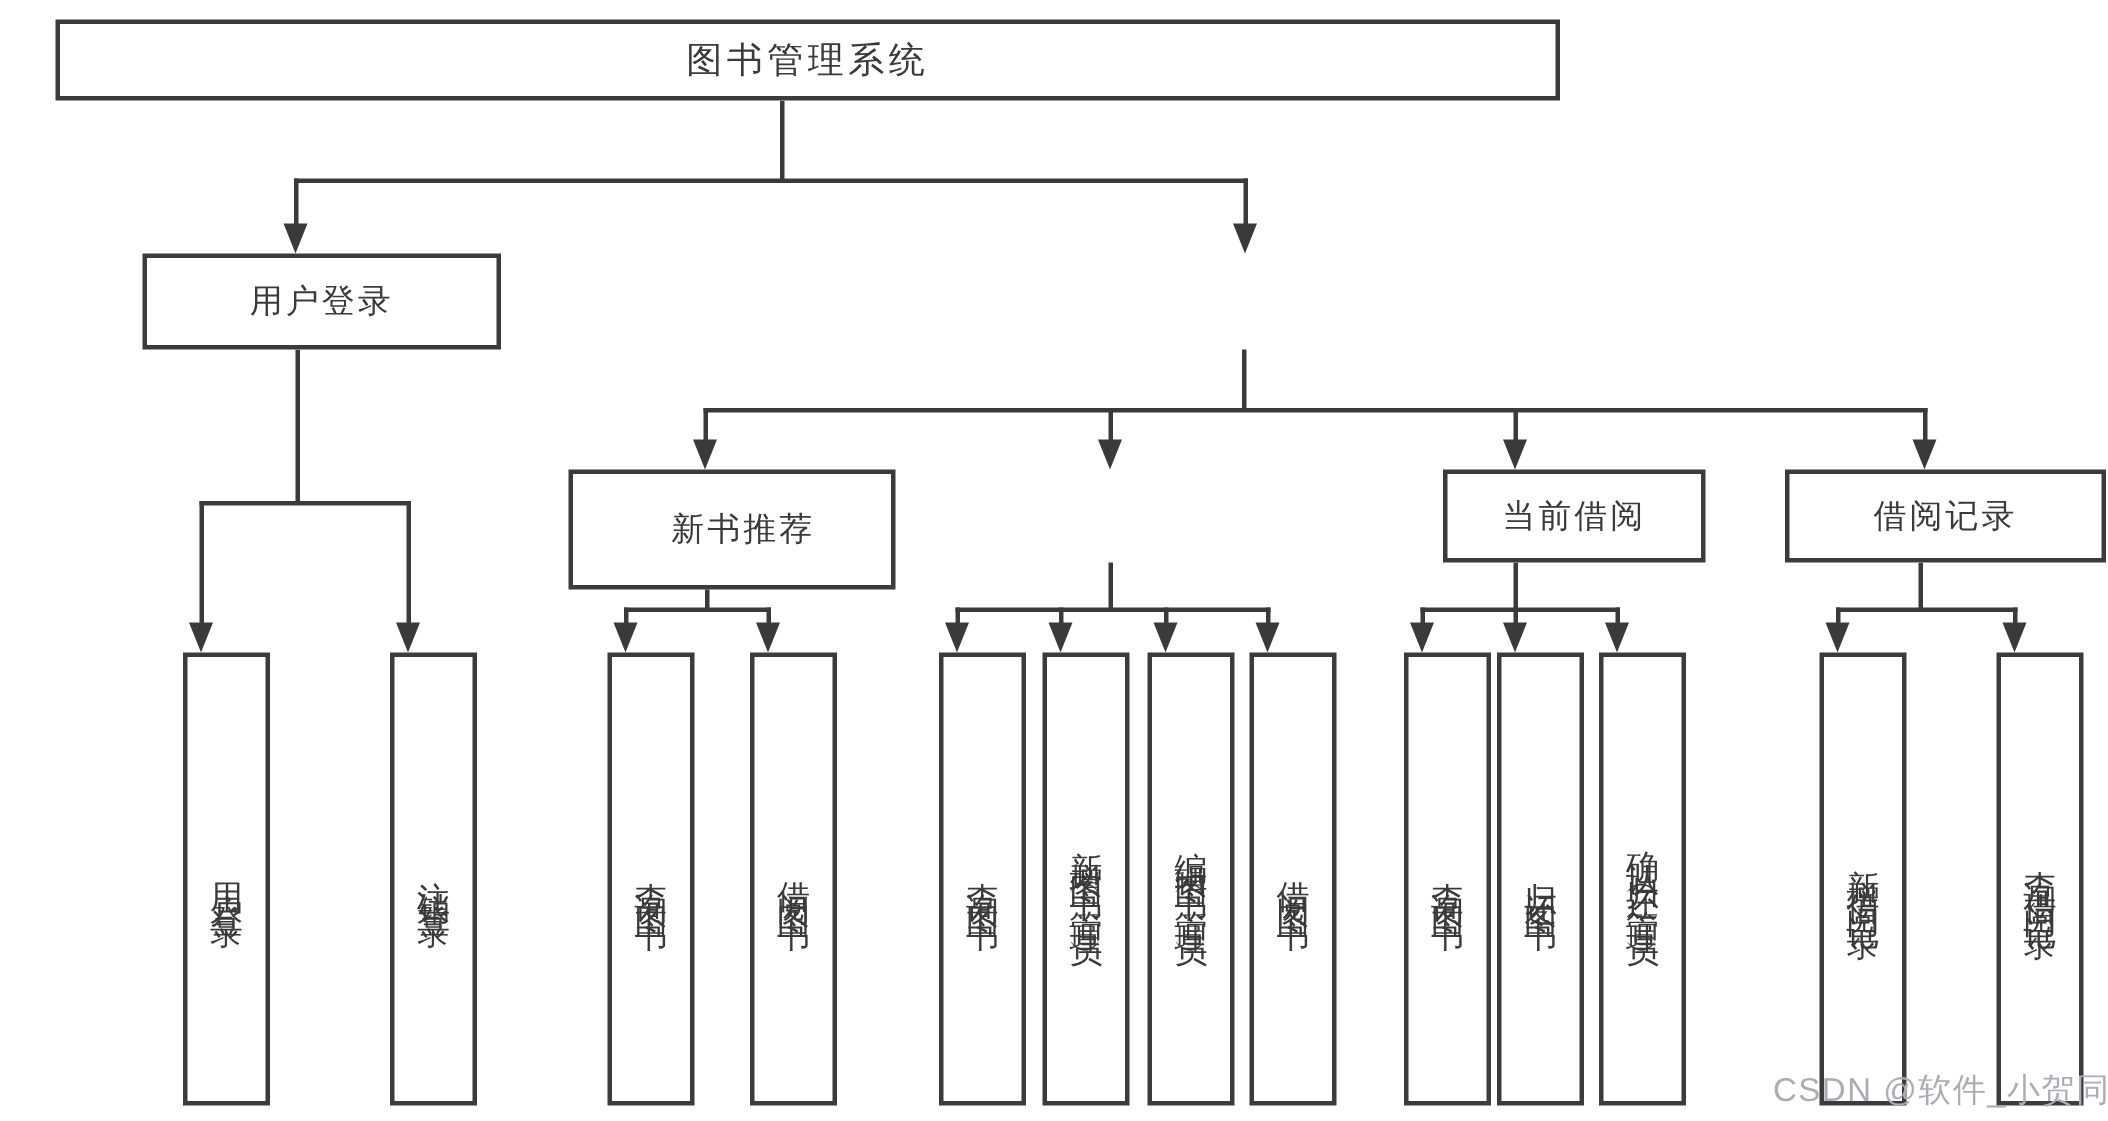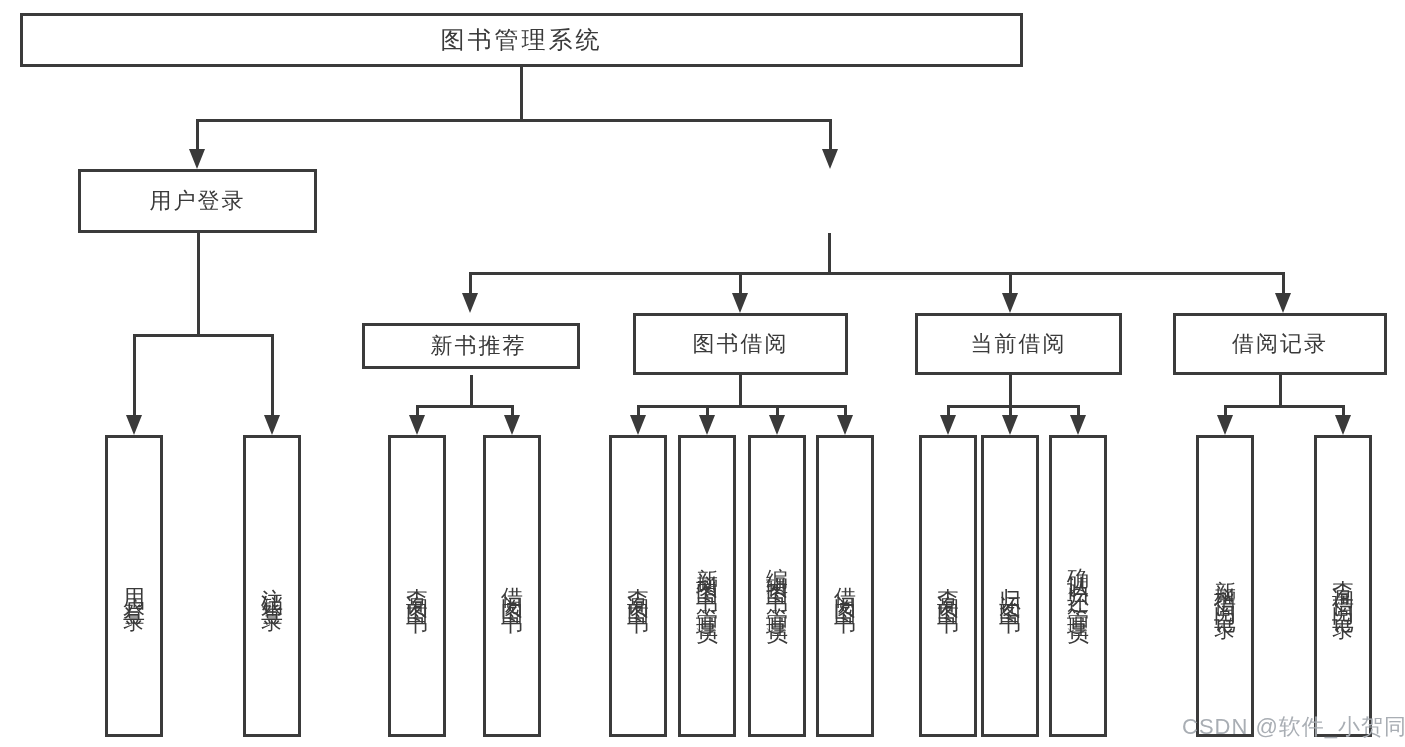--- a/index.html
+++ b/index.html
@@ -11,20 +11,21 @@
   }
   html,body{margin:0;padding:0;background:var(--background);}
   .canvas{
     position:relative;width:1405px;height:747px;background:var(--background);
     overflow:hidden;font-family:"Liberation Sans","DejaVu Sans",sans-serif;color:var(--text);
   }
   .box{
     position:absolute;background:#fff;border:3px solid var(--border);
     box-sizing:border-box;display:flex;align-items:center;justify-content:center;
     z-index:2;
+    margin-left:17px;
   }
   .hnode{font-size:22px;letter-spacing:2px;white-space:nowrap;}
   .rootnode{font-size:24px;letter-spacing:3px;}
   .vnode{
     writing-mode:vertical-rl;text-orientation:mixed;
     font-size:22px;letter-spacing:8px;line-height:1;
   }
   .vline{position:absolute;width:3px;background:var(--line);z-index:1;}
   .hline{position:absolute;height:3px;background:var(--line);z-index:1;}
   .arrow{
@@ -64,23 +65,22 @@
   <div class="hline" style="left:469px;top:272px;width:816px;"></div>
   <div class="vline" style="left:469px;top:272px;height:31px;"></div>
   <div class="arrow" style="left:462px;top:293px;"></div>
   <div class="vline" style="left:739px;top:272px;height:31px;"></div>
   <div class="arrow" style="left:732px;top:293px;"></div>
   <div class="vline" style="left:1009px;top:272px;height:31px;"></div>
   <div class="arrow" style="left:1002px;top:293px;"></div>
   <div class="vline" style="left:1282px;top:272px;height:31px;"></div>
   <div class="arrow" style="left:1275px;top:293px;"></div>
 
-  <div class="box hnode" style="left:362px;top:323px;width:218px;height:46px;padding-left:15px;">新书推荐</div>
-  <div class="box hnode" style="left:633px;top:313px;width:215px;height:62px;">图书借阅</div>
-  <div class="box hnode" style="left:915px;top:313px;width:207px;height:62px;">当前借阅</div>
+  <div class="box hnode" style="left:362px;top:313px;width:218px;height:80px;padding-left:15px;">新书推荐</div>
+  <div class="box hnode" style="left:945px;top:313px;width:175px;height:62px;">当前借阅</div>
   <div class="box hnode" style="left:1173px;top:313px;width:214px;height:62px;">借阅记录</div>
 
   <div class="vline" style="left:470px;top:375px;height:32px;"></div>
   <div class="hline" style="left:416px;top:405px;width:98px;"></div>
   <div class="vline" style="left:416px;top:405px;height:14px;"></div>
   <div class="arrow" style="left:409px;top:415px;"></div>
   <div class="vline" style="left:511px;top:405px;height:14px;"></div>
   <div class="arrow" style="left:504px;top:415px;"></div>
 
   <div class="vline" style="left:739px;top:375px;height:32px;"></div>

